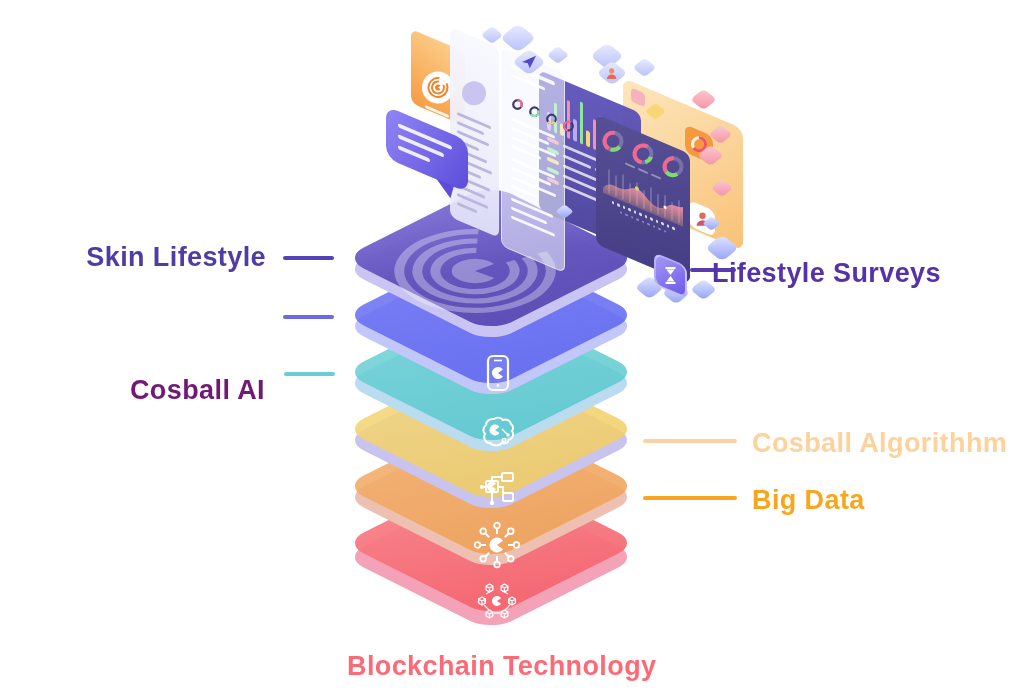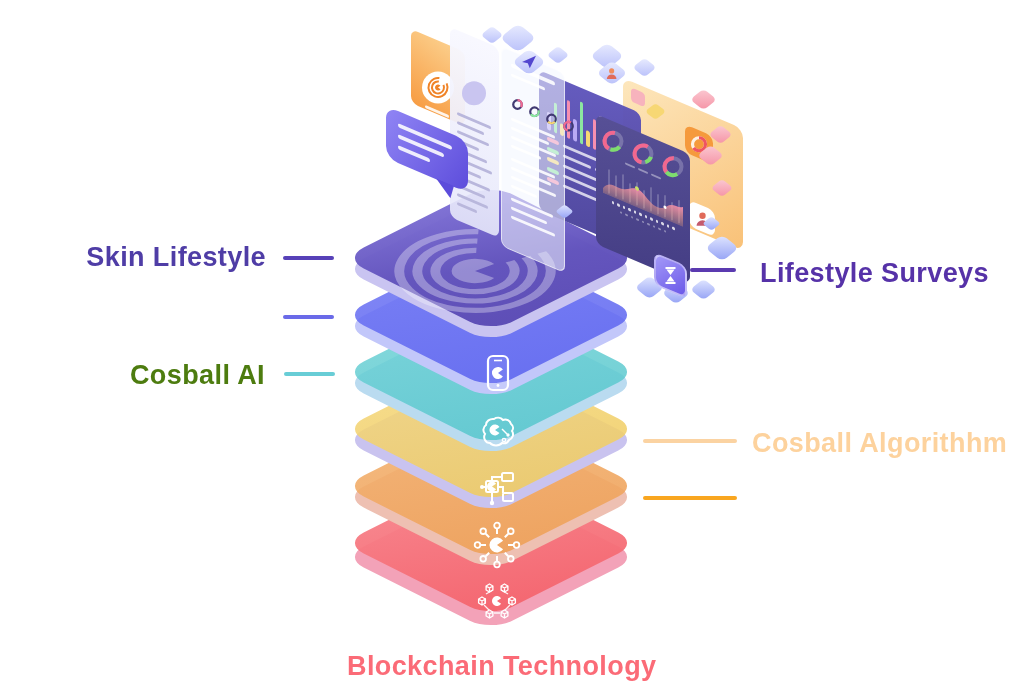--- a/index.html
+++ b/index.html
@@ -2,22 +2,22 @@
 <html><head>
 <meta charset="utf-8">
 <style>
   html,body{margin:0;padding:0;background:#fff;}
   .canvas{position:relative;width:1024px;height:697px;background:#ffffff;overflow:hidden;
           font-family:"Liberation Sans", sans-serif;}
   
   .lbl{position:absolute;font-weight:bold;font-size:27px;letter-spacing:.4px;white-space:nowrap;}
   .lbl.skin{right:758px;top:242px;color:#4f3da6;}
   .lbl.app{right:761px;top:302px;color:#6a65e1;}
-  .lbl.ai{right:759px;top:360px;color:#4d7c0f;}
-  .lbl.life{left:760px;top:258px;color:#5632a8;}
+  .lbl.ai{right:759px;top:375px;color:#701a75;}
+  .lbl.life{left:712px;top:258px;color:#5632a8;}
   .lbl.algo{left:752px;top:428px;color:#fdd29d;}
   .lbl.big{left:752px;top:485px;color:#f9a61f;}
   .lbl.chain{left:347px;top:651px;width:302px;text-align:center;color:#fb6b77;}
   .cline{position:absolute;height:4px;border-radius:2px;}
   .c1{left:283px;top:256px;width:51px;background:#5741b8;}
   .c2{left:283px;top:315px;width:51px;background:#6a6ae8;}
   .c3{left:284px;top:372px;width:51px;background:#68cdd6;}
   .c4{left:690px;top:268px;width:46px;background:#5b3ab0;}
   .c5{left:643px;top:439px;width:94px;background:#fbd3a2;}
   .c6{left:643px;top:496px;width:94px;background:#f9a61f;}
@@ -454,15 +454,16 @@
   <div class="cline c2"></div>
   <div class="cline c3"></div>
   <div class="cline c4"></div>
   <div class="cline c5"></div>
   <div class="cline c6"></div>
 
   <div class="lbl skin">Skin Lifestyle</div>
   <div class="lbl ai">Cosball AI</div>
   <div class="lbl life">Lifestyle Surveys</div>
   <div class="lbl algo">Cosball Algorithhm</div>
+  <div class="lbl big">Big Data</div>
   <div class="lbl chain">Blockchain Technology</div>
 
 </div>
 
 </body></html>

